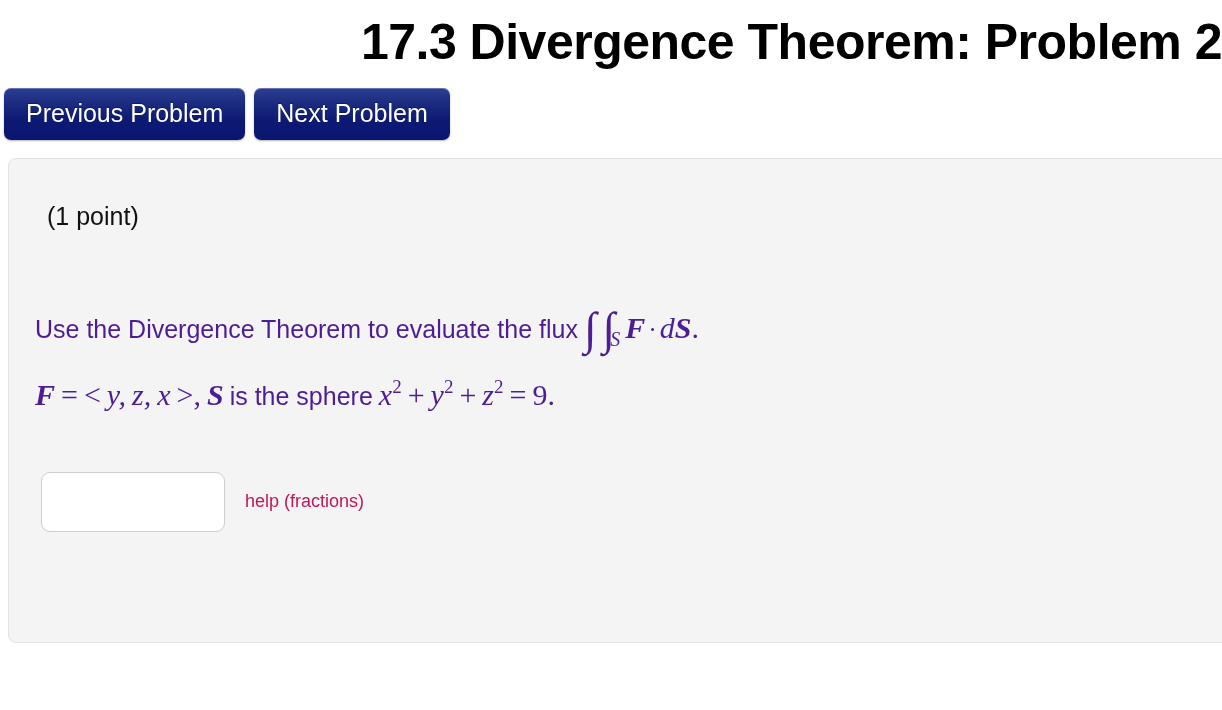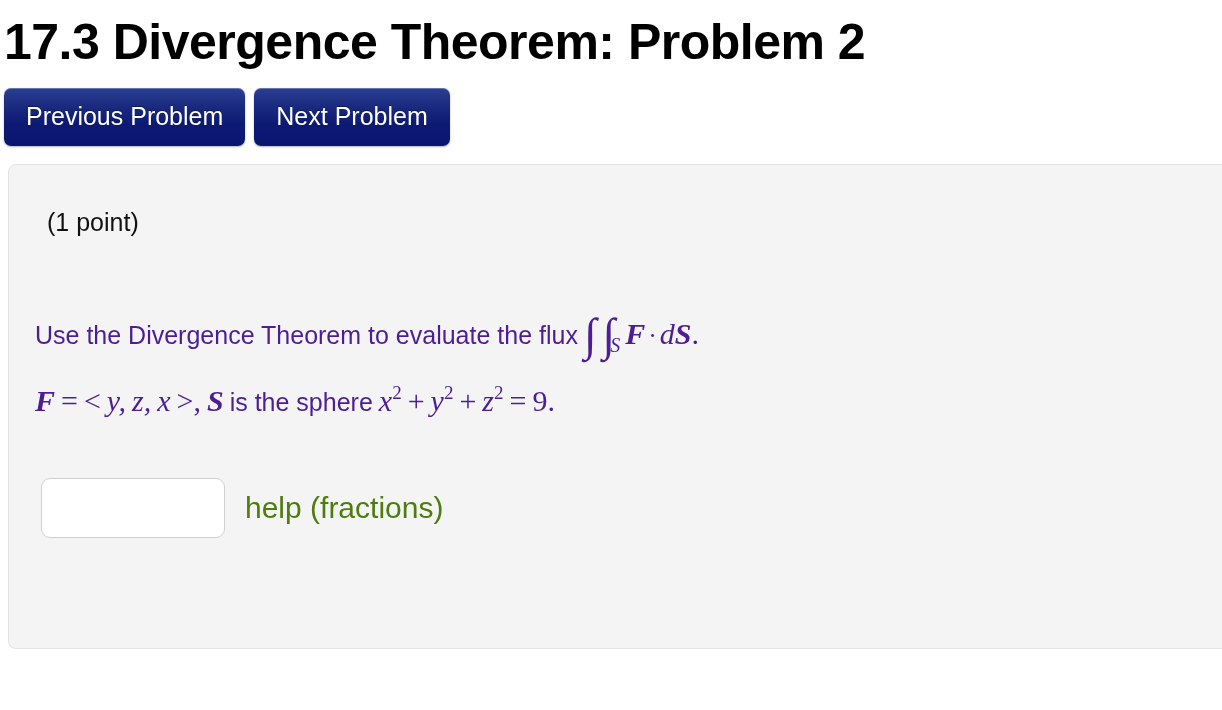--- a/index.html
+++ b/index.html
@@ -19,34 +19,35 @@
   .page-title {
     margin: 0;
     padding: 14px 0 0 4px;
     font-family: "Liberation Sans", sans-serif;
     font-weight: bold;
     font-size: 50px;
     line-height: 1.15;
     letter-spacing: -0.5px;
     color: #000000;
     white-space: nowrap;
+    text-align: right;
   }
 
   
   .nav-bar {
     display: flex;
     align-items: flex-start;
     gap: 9px;
     padding: 16px 0 0 4px;
   }
   .nav-button {
     display: inline-flex;
     align-items: center;
     justify-content: center;
-    height: 58px;
+    height: 52px;
     padding: 0 22px;
     border: none;
     border-radius: 7px;
     background: linear-gradient(to bottom, #2b3f92 0%, #1c2c81 28%, #0d1a74 62%, #0a1570 100%);
     color: #ffffff;
     font-family: "Liberation Sans", sans-serif;
     font-size: 25px;
     line-height: 1;
     cursor: pointer;
     box-shadow: inset 0 1px 0 rgba(255,255,255,0.28),
@@ -148,23 +149,23 @@
     border-radius: 9px;
     margin-left: 10px;
     padding: 0 10px;
     font-family: "Liberation Sans", sans-serif;
     font-size: 22px;
     color: #111111;
     outline: none;
   }
   .help-link {
     margin-left: 20px;
-    color: #4d7c0f;
+    color: #be185d;
     font-family: "Liberation Sans", sans-serif;
-    font-size: 30px;
+    font-size: 18px;
     text-decoration: none;
     cursor: pointer;
   }
 </style>
 </head>
 <body>
 
 <h1 class="page-title">17.3 Divergence Theorem: Problem 2</h1>
 
 <div class="nav-bar">

